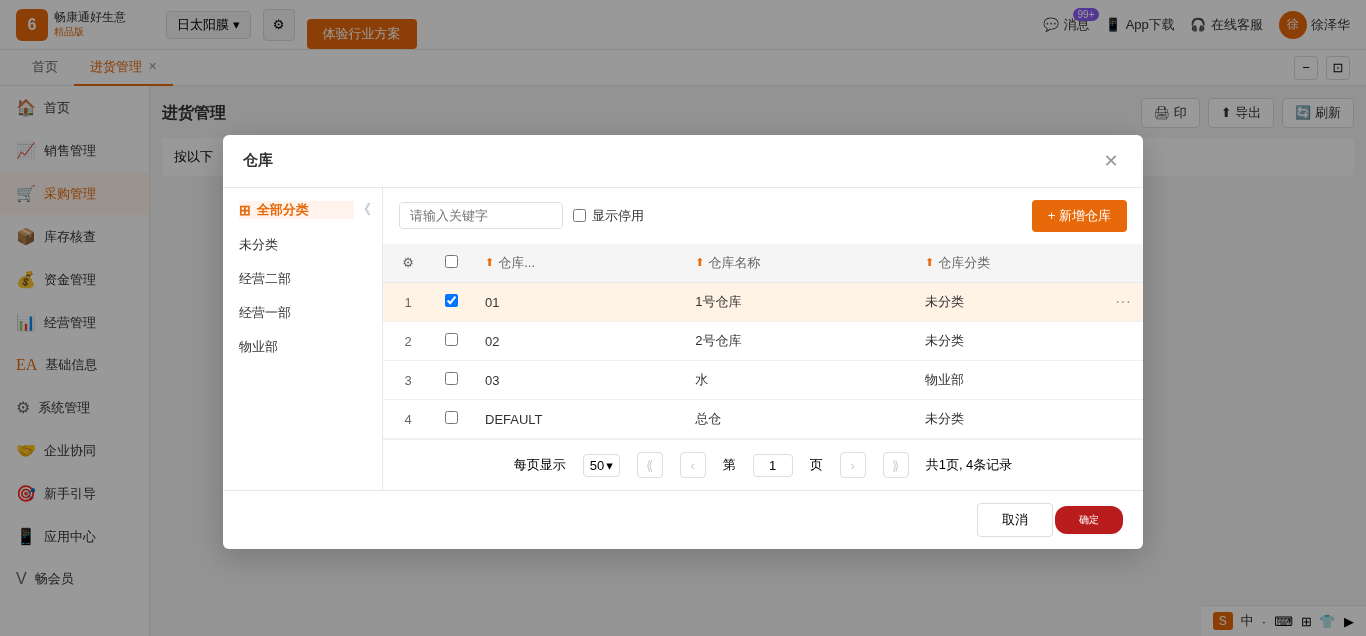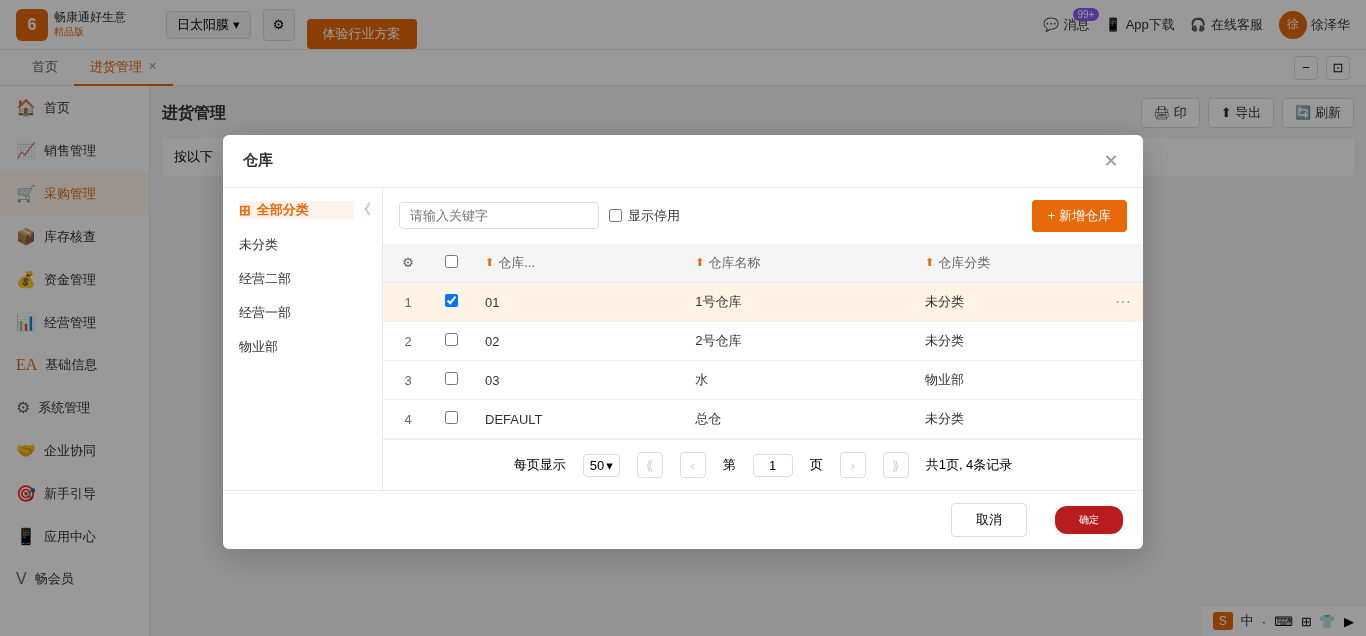--- a/index.html
+++ b/index.html
@@ -208,21 +208,21 @@
       overflow: hidden;
     }
     .modal-toolbar {
       display: flex; align-items: center; justify-content: space-between;
       padding: 12px 16px;
     }
     .modal-toolbar-left { display: flex; align-items: center; gap: 10px; }
     .search-input-wrap {
       display: flex; align-items: center;
       border: 1px solid #ddd; border-radius: 4px;
-      overflow: hidden; width: 200px;
+      overflow: hidden; width: 164px;
     }
     .search-input-wrap input {
       border: none; outline: none;
       padding: 5px 10px; font-size: 13px; flex: 1;
       font-family: inherit;
     }
     .search-icon-btn {
       padding: 5px 8px; cursor: pointer; color: #999;
     }
     .checkbox-label {
@@ -293,21 +293,21 @@
     .page-input {
       border: 1px solid #ddd; border-radius: 4px;
       padding: 3px 6px; width: 40px;
       text-align: center; font-size: 13px;
     }
 
     
     .modal-footer {
       display: flex; align-items: center; justify-content: flex-end;
       padding: 12px 20px;
-      gap: 28px;
+      gap: 2px;
       border-top: 1px solid #e8e8e8;
     }
     .cancel-btn {
       padding: 7px 24px; border: 1px solid #ddd;
       background: white; border-radius: 4px;
       cursor: pointer; font-size: 13px;
     }
     .confirm-btn {
       padding: 7px 24px; border: none;
       background: #b91c1c; color: white;

